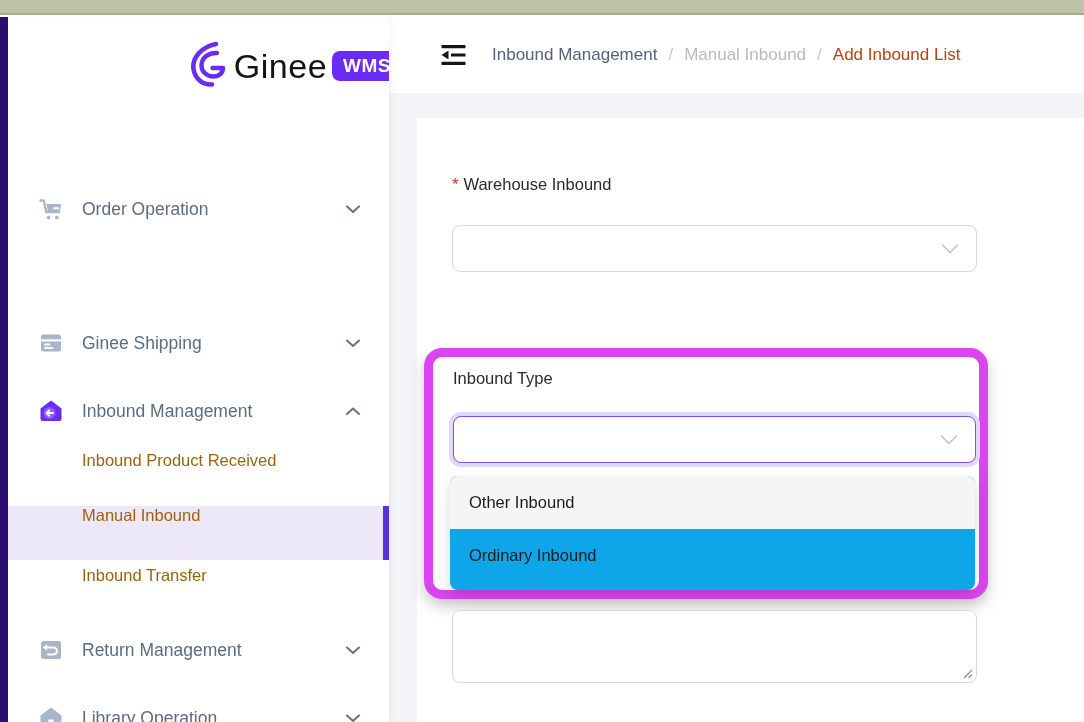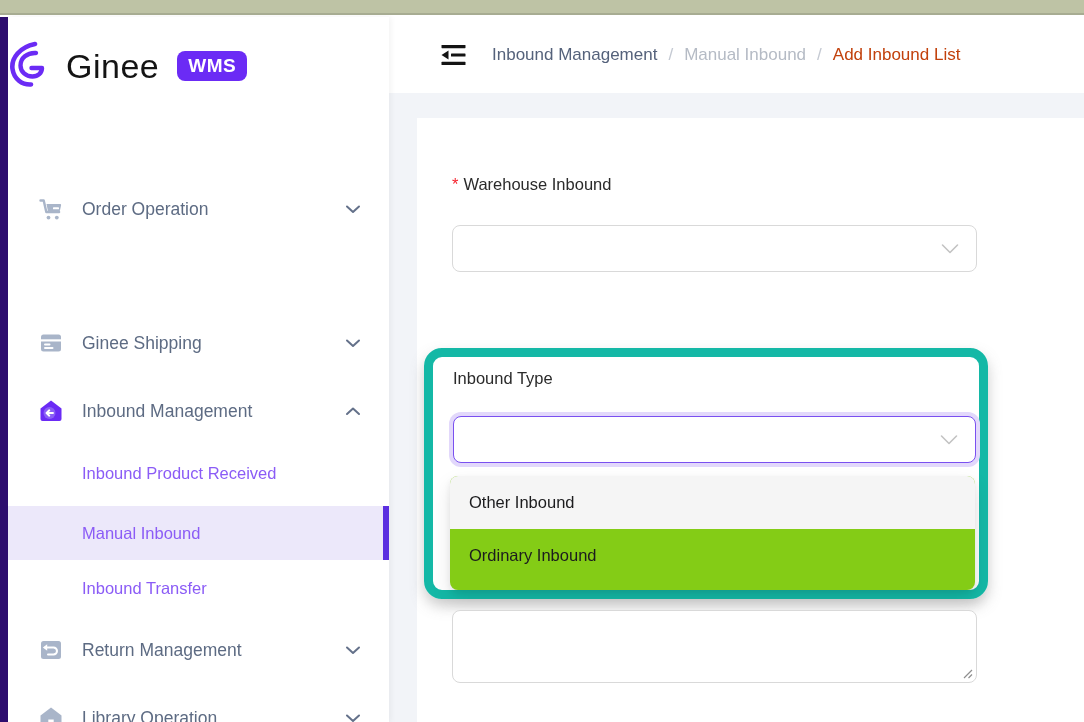--- a/index.html
+++ b/index.html
@@ -8,32 +8,32 @@
   .stage { position:relative; width:1084px; height:722px; }
 
   
   .titlebar { position:absolute; left:0; top:0; width:1084px; height:15px;
               background:#bec3a5; border-bottom:2px solid #a7ac92; z-index:5; }
   .edge-strip { position:absolute; left:0; top:17px; width:8px; height:705px; background:#2d0d6e; z-index:4; }
 
   
   .sidebar { position:absolute; left:8px; top:17px; width:381px; height:705px; background:#fff;
              box-shadow:2px 0 6px rgba(0,0,0,.05); overflow:hidden; z-index:3; }
-  .logo-row { position:absolute; top:20px; left:0; width:100%; height:58px;
-              display:flex; align-items:center; justify-content:flex-start; gap:18px; }
+  .logo-row { position:absolute; top:20px; left:13px; width:100%; height:58px;
+              display:flex; align-items:center; justify-content:flex-end; gap:5px; }
   .logo-text { font-size:34px; color:#141414; font-weight:500; letter-spacing:.5px; }
   .logo-badge { background:#6b2bf5; color:#fff; font-size:19px; font-weight:700;
                 padding:4px 11px; border-radius:8px; letter-spacing:.5px; }
   .menu-item { position:absolute; left:0; width:100%; height:44px; display:flex; align-items:center;
                padding:0 28px 0 30px; cursor:pointer; }
   .mi-icon { width:27px; height:27px; flex:0 0 27px; margin-right:17px; display:flex; align-items:center; }
   .mi-label { flex:1; font-size:17.5px; color:#5d6b83; white-space:nowrap; }
   .mi-chevron { flex:0 0 16px; display:flex; }
-  .sub-item { position:absolute; left:0; width:100%; height:44px; display:flex; align-items:center;
-              padding-left:74px; font-size:16.5px; color:#8b5cf6; cursor:pointer; }
+  .sub-item { position:absolute; left:0; width:100%; height:44px; display:flex; 
+              padding-left:74px; font-size:16.5px; color:#a16207; cursor:pointer; }
   .sub-item.active { background:#ece8fa; height:54px; }
   .sub-item.active::after { content:''; position:absolute; right:0; top:0; width:6px; height:100%; background:#5b2fe0; }
 
   
   .header { position:absolute; left:389px; top:17px; width:695px; height:76px; background:#fff;
             display:flex; align-items:center; padding-left:51px; z-index:2; }
   .fold-btn { width:27px; height:22px; margin-right:25px; cursor:pointer; display:flex; }
   .breadcrumb { display:flex; align-items:center; gap:11px; font-size:17px; }
   .bc1 { color:#55627b; }
   .bc-sep { color:#c4c9d2; }
@@ -46,26 +46,26 @@
 
   .field-label { position:absolute; font-size:16.5px; color:#2b2b2b; }
   .req { color:#f5222d; margin-right:5px; }
 
   .select-box { position:absolute; width:525px; height:47px; background:#fff;
                 border:1px solid #d9d9d9; border-radius:8px; cursor:pointer; }
   .select-box .sel-val { position:absolute; left:16px; top:12px; font-size:16px; color:#262626; }
   .sel-chevron { position:absolute; right:17px; top:50%; transform:translateY(-50%); display:flex; }
 
   .red-frame { position:absolute; left:7px; top:230px; width:564px; height:251px;
-               border:9px solid #14b8a6; border-radius:18px;
+               border:9px solid #d946ef; border-radius:18px;
                box-shadow:0 7px 14px rgba(110,110,110,.35); }
   .select-focused { position:absolute; left:20px; top:59px; width:523px; height:47px; background:#fff;
                     border:1.5px solid #7a50f0; border-radius:8px;
                     box-shadow:0 0 0 4px #e2d8fb; cursor:pointer; }
-  .dropdown { position:absolute; left:17px; top:119px; width:525px; height:114px; background:#84cc16;
+  .dropdown { position:absolute; left:17px; top:119px; width:525px; height:114px; background:#0ea5e9;
               border-radius:8px; overflow:hidden;
               box-shadow:0 9px 20px rgba(0,0,0,.10), 0 3px 6px rgba(0,0,0,.07); }
   .option { height:53px; display:flex; align-items:center; padding-left:19px;
             font-size:16.5px; color:#1c1c1e; cursor:pointer; }
   .option.hl { background:#f5f5f5; }
 
   .remark-box { position:absolute; left:35px; top:492px; width:525px; height:73px; background:#fff;
                 border:1px solid #d9d9d9; border-radius:8px; cursor:text; }
   .resize-glyph { position:absolute; right:3px; bottom:3px; display:flex; }
 </style>

